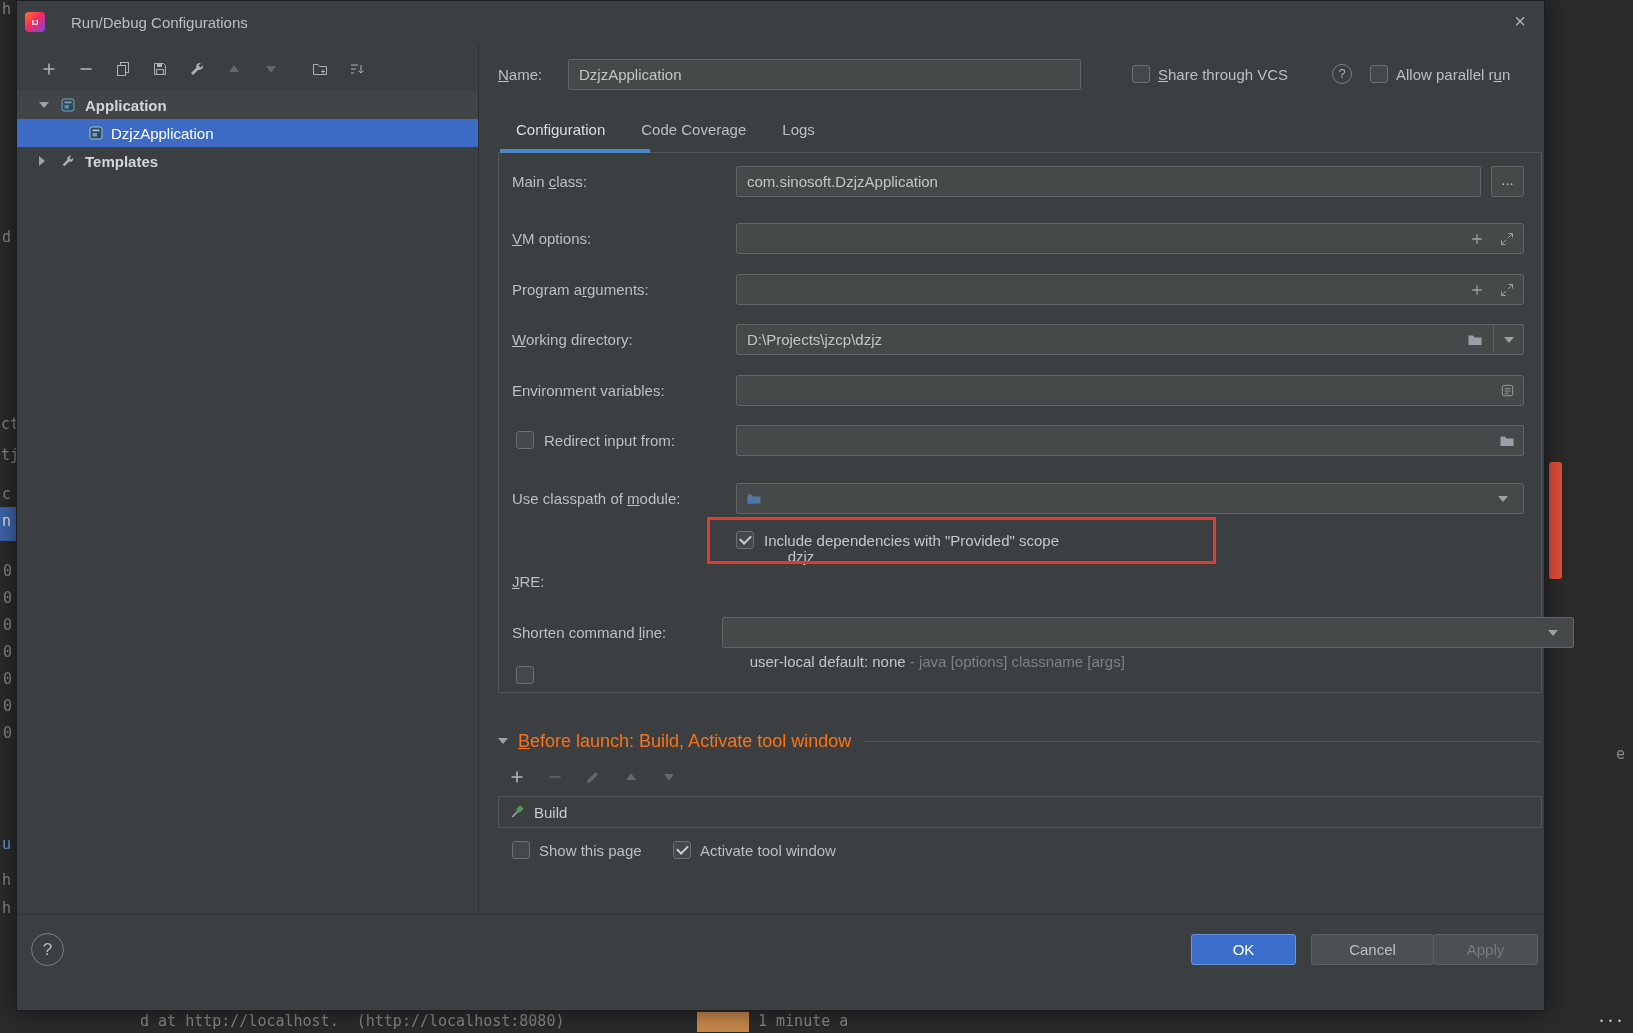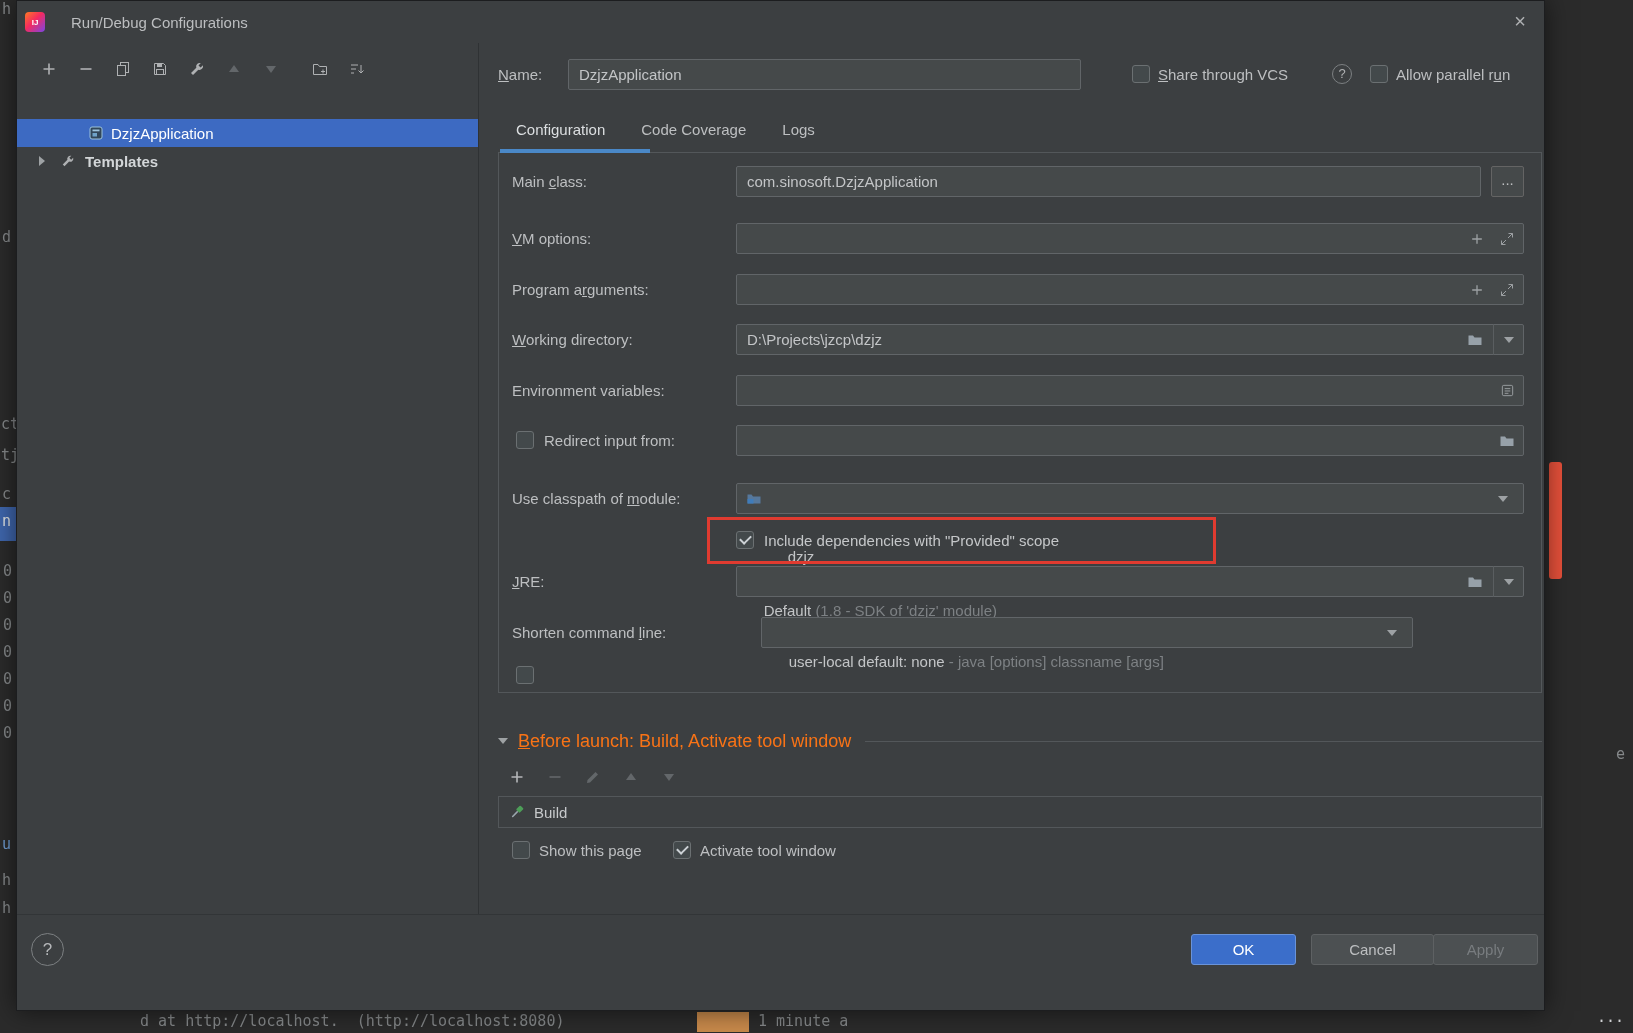--- a/index.html
+++ b/index.html
@@ -198,20 +198,31 @@
           <span>
             <svg width="16" height="16" viewBox="0 0 16 16">
               <path d="M2 4h7M2 8h5M2 12h3" stroke="#afb1b3" fill="none"></path>
               <path d="M12 4v7.5" stroke="#afb1b3" fill="none"></path>
               <path d="M9.5 9.5L12 12l2.5-2.5" fill="none" stroke="#afb1b3"></path>
             </svg>
           </span>
         </span>
     </div>
 
+    <div class="tree-row row-band" style="top:48px">
+      <span class="arr arr-down" style="left:22px"></span>
+      <span class="tree-ic" style="left:44px">
+          <svg width="14" height="14" viewBox="0 0 14 14">
+            <rect x="1" y="1" width="12" height="12" rx="2" fill="#31475a" stroke="#7ba4c0"></rect>
+            <rect x="3.5" y="3.5" width="7" height="1.8" fill="#7ba4c0"></rect>
+            <rect x="3.5" y="7" width="4.5" height="3.5" fill="#568cb4"></rect>
+          </svg>
+        </span>
+      <span class="tree-txt bold" style="left:68px">Application</span>
+    </div>
 
     <div class="tree-row sel" style="top:76px">
       <span class="tree-ic" style="left:72px">
           <svg width="14" height="14" viewBox="0 0 14 14">
             <rect x="1" y="1" width="12" height="12" rx="2" fill="#31475a" stroke="#9cc3dd"></rect>
             <rect x="3.5" y="3.5" width="7" height="1.8" fill="#9cc3dd"></rect>
             <rect x="3.5" y="7" width="4.5" height="3.5" fill="#6fa3c9"></rect>
           </svg>
         </span>
       <span class="tree-txt" style="left:94px">DzjzApplication</span>
@@ -306,30 +317,23 @@
         </svg></span>
     <span>dzjz</span>
     <span class="fic" style="right:12px"><span class="chev"></span></span>
   </div>
 
   <span class="cb checked" style="left:719px;top:530px"></span>
   <div class="lbl" style="left:747px;top:524px;color:#c5c7c9"><span>Include dependencies with "Provided" scope</span></div>
   <div class="red-annotation"></div>
 
   <div class="lbl" style="left:495px;top:565px"><span></span><u>J</u><span>RE:</span></div>
-  <div class="field" style="left:719px;top:565px;width:788px">
-    <span>Default </span><span class="hint">(1.8 - SDK of 'dzjz' module)</span>
-    <span class="fic" style="right:40px"><svg width="16" height="16" viewBox="0 0 16 16">
-          <path d="M1.5 3.5h4.5l1.5 2h7v7.5h-13z" fill="#97a1a9"></path>
-        </svg></span>
-    <span class="arrow-zone"><span class="chev"></span></span>
-  </div>
 
   <div class="lbl" style="left:495px;top:616px"><span>Shorten command </span><u>l</u><span>ine:</span></div>
-  <div class="field" style="left:744px;top:616px;width:652px">
+  <div class="field" style="left:705px;top:616px;width:852px">
     <span>user-local default: none </span><span class="hint">- java [options] classname [args]</span>
     <span class="fic" style="right:12px"><span class="chev"></span></span>
   </div>
 
   <span class="cb" style="left:499px;top:665px"></span>
 
   <div class="bl-header">
     <span class="bl-arrow"></span>
     <span class="bl-title"><span></span><u>B</u><span>efore launch: Build, Activate tool window</span></span>
     <span class="bl-line"></span>

